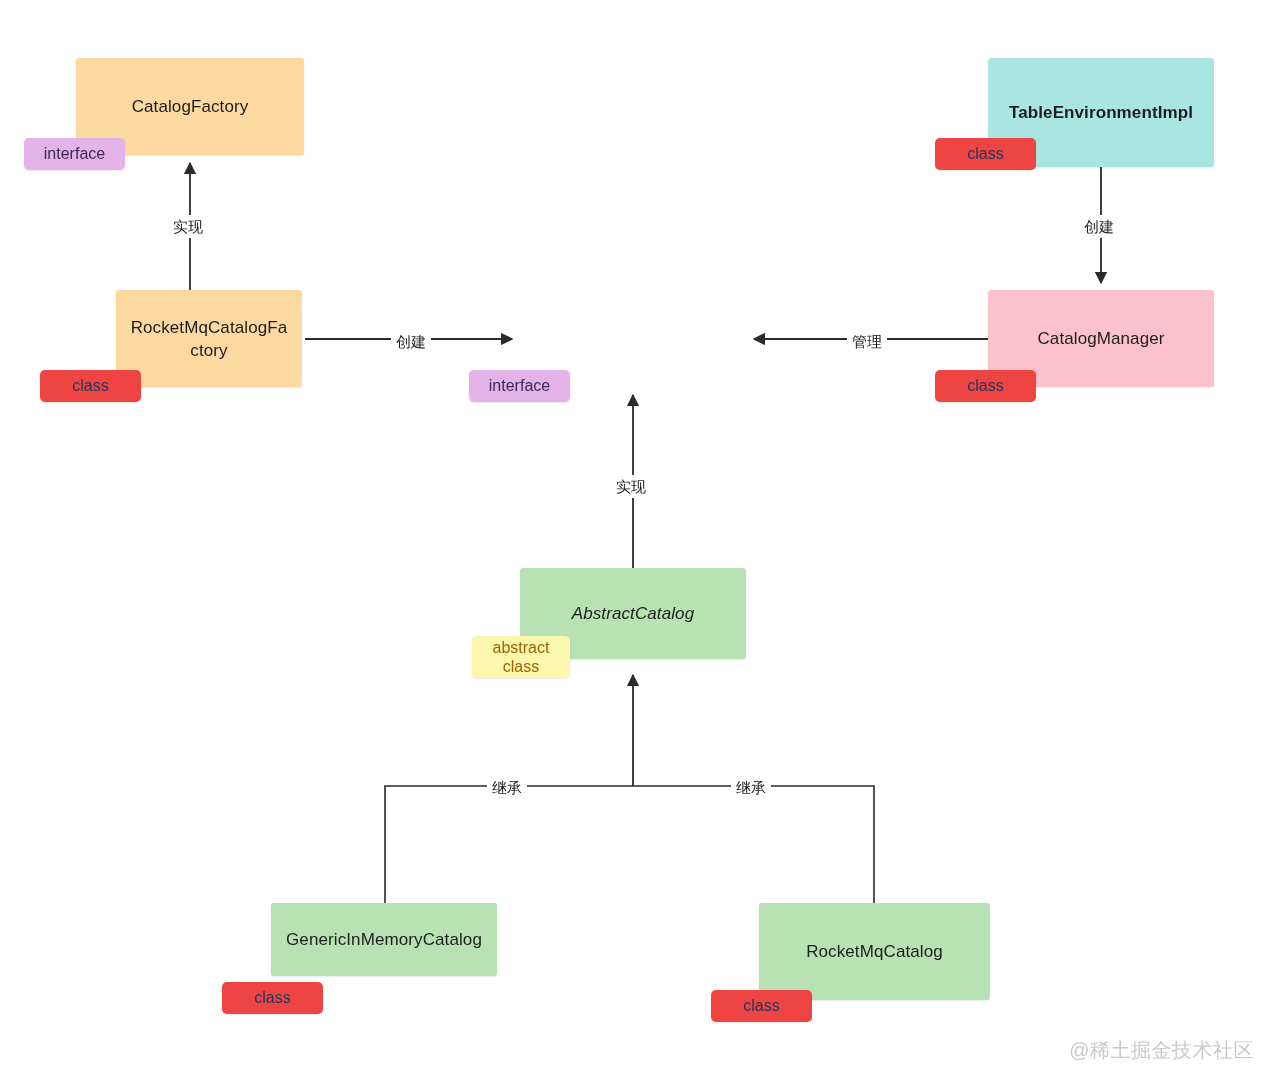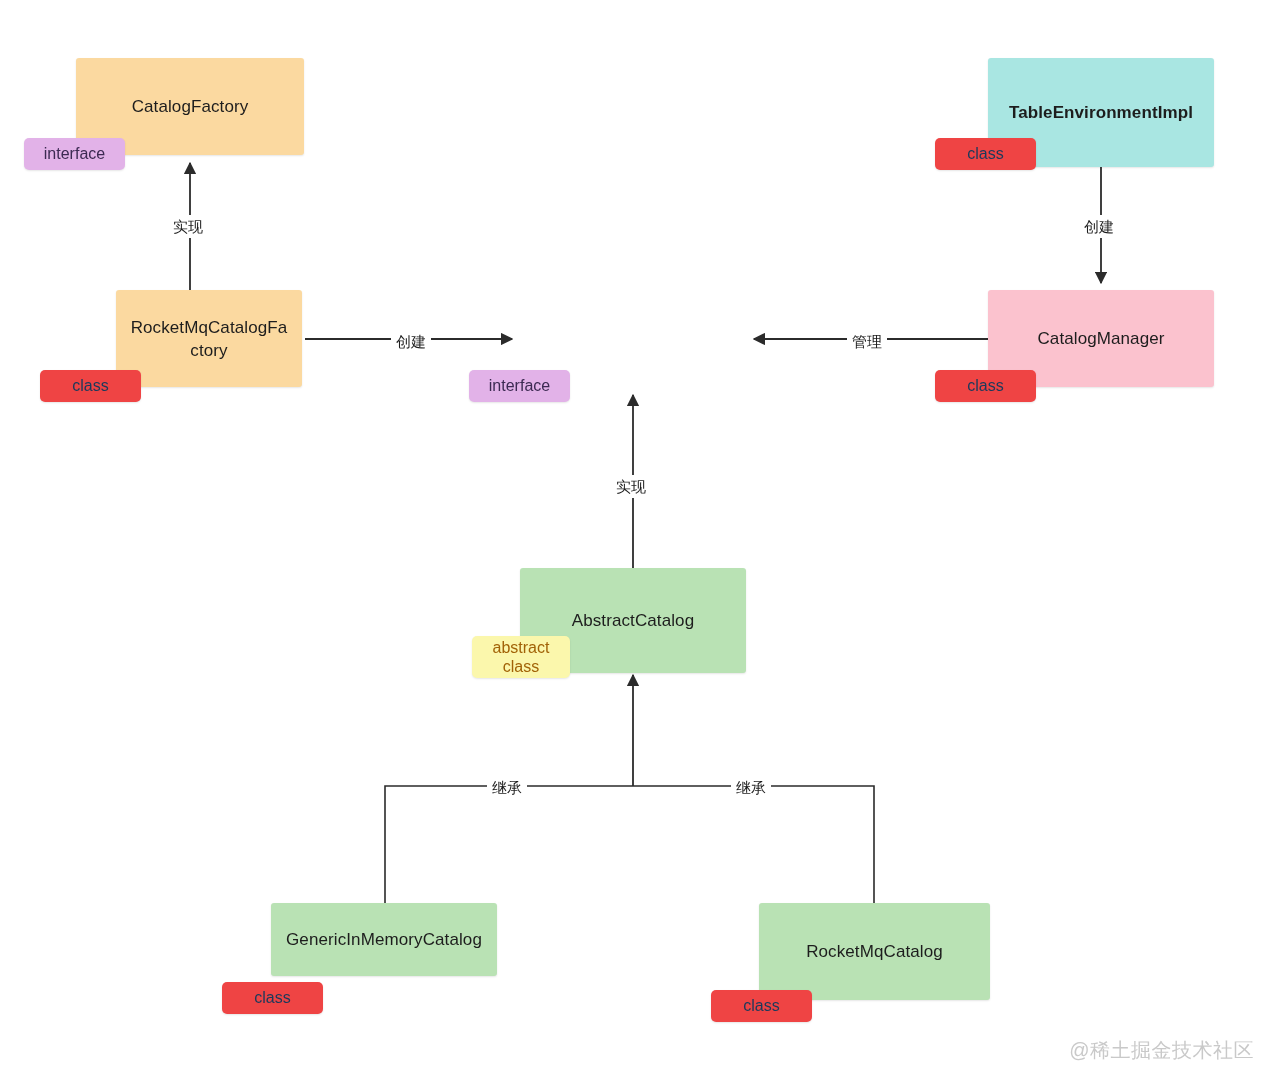--- a/index.html
+++ b/index.html
@@ -170,21 +170,21 @@
     <span>class</span>
   </div>
 
   <div class="node pink" style="left:988px; top:290px; width:226px; height:97px;">
     <span class="node-label">CatalogManager</span>
   </div>
   <div class="badge klass" style="left:935px; top:370px; width:101px; height:32px;">
     <span>class</span>
   </div>
 
-  <div class="node green" style="left:520px; top:568px; width:226px; height:105px;">
+  <div class="node green" style="left:520px; top:568px; width:226px; height:91px;font-style:italic;">
     <span class="node-label">AbstractCatalog</span>
   </div>
   <div class="badge abstract" style="left:472px; top:636px; width:98px; height:42px; line-height:19px;">
     <span>abstract class</span>
   </div>
 
   <div class="node green" style="left:271px; top:903px; width:226px; height:73px;">
     <span class="node-label">GenericInMemoryCatalog</span>
   </div>
   <div class="badge klass" style="left:222px; top:982px; width:101px; height:32px;">

